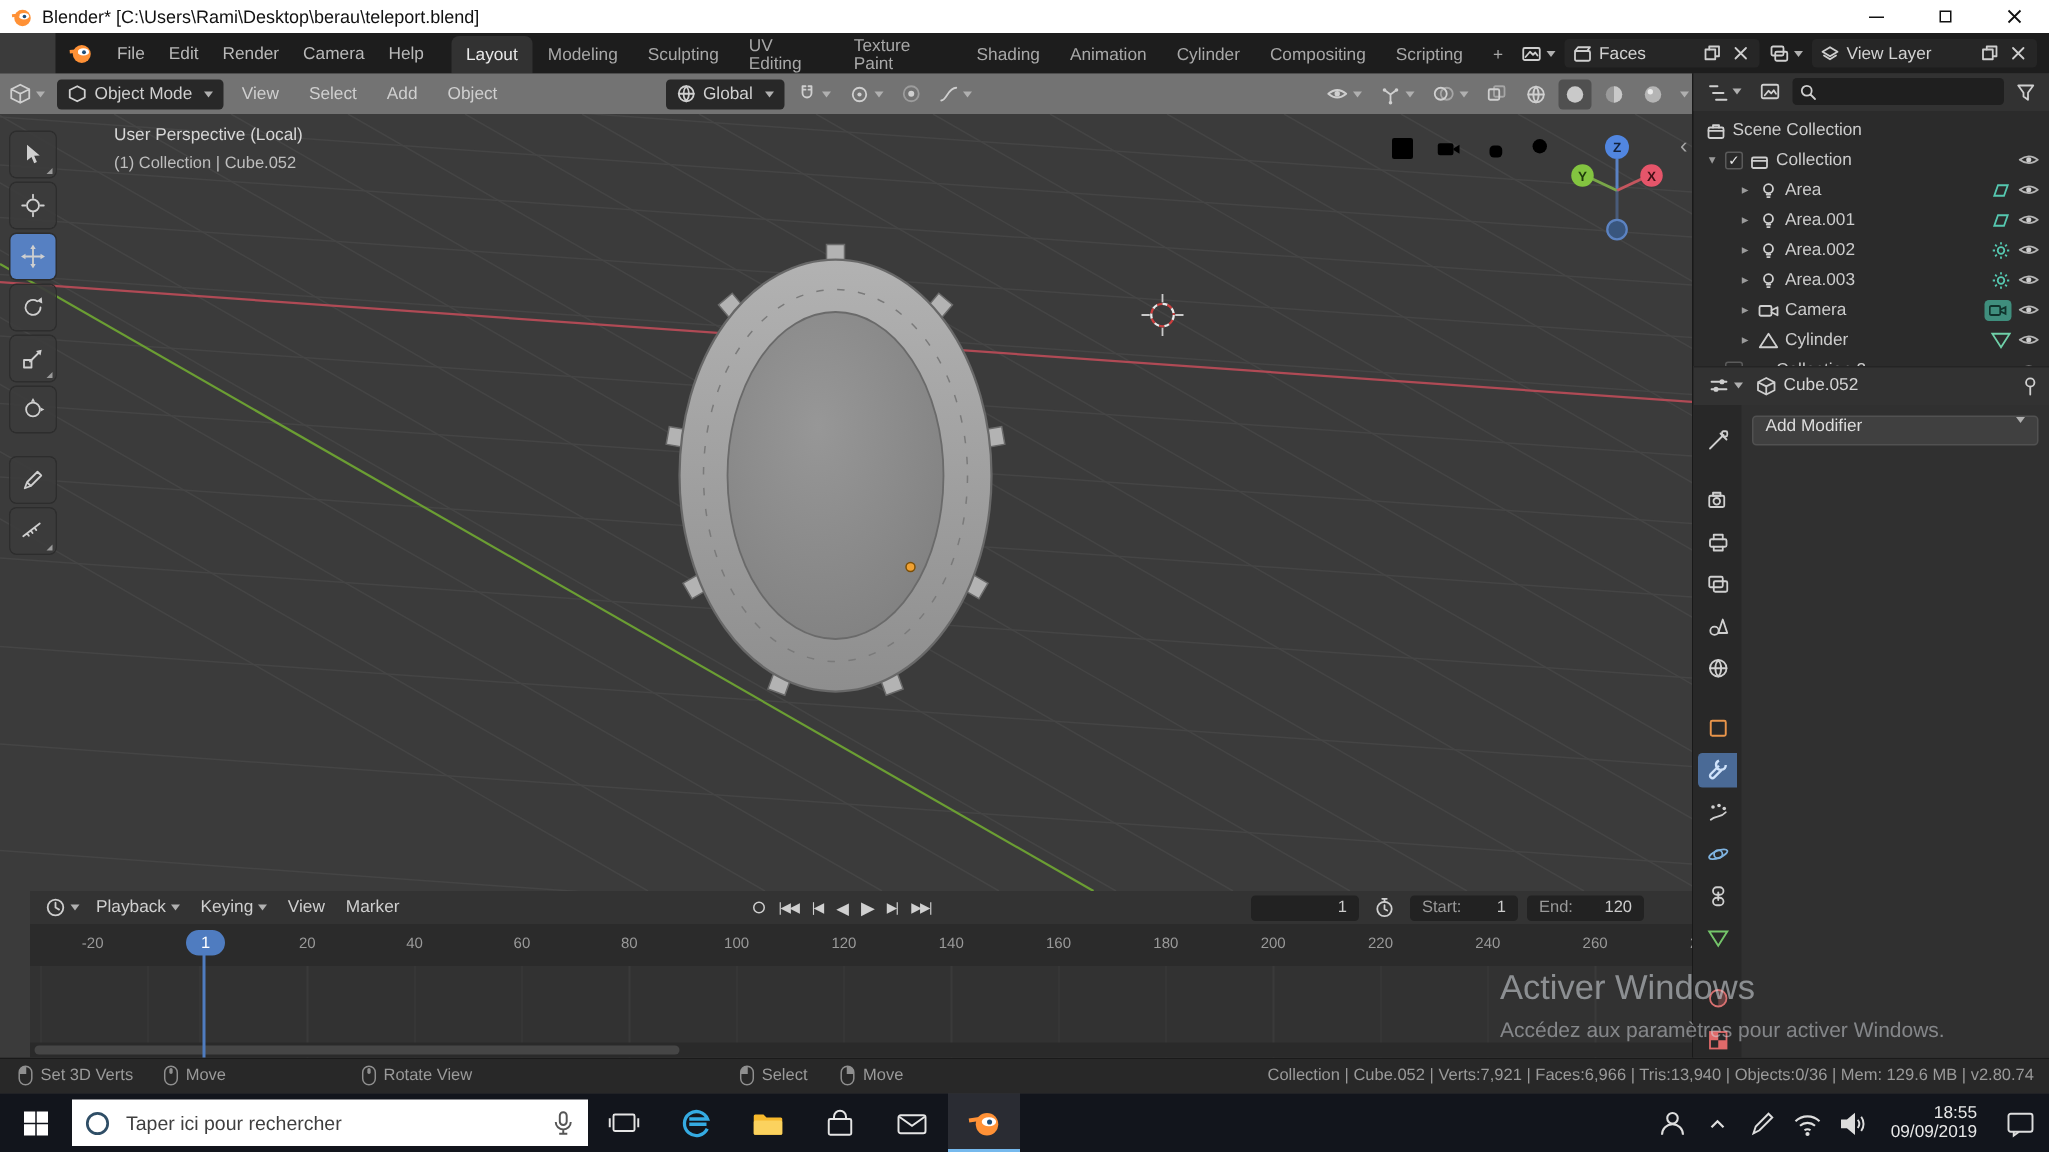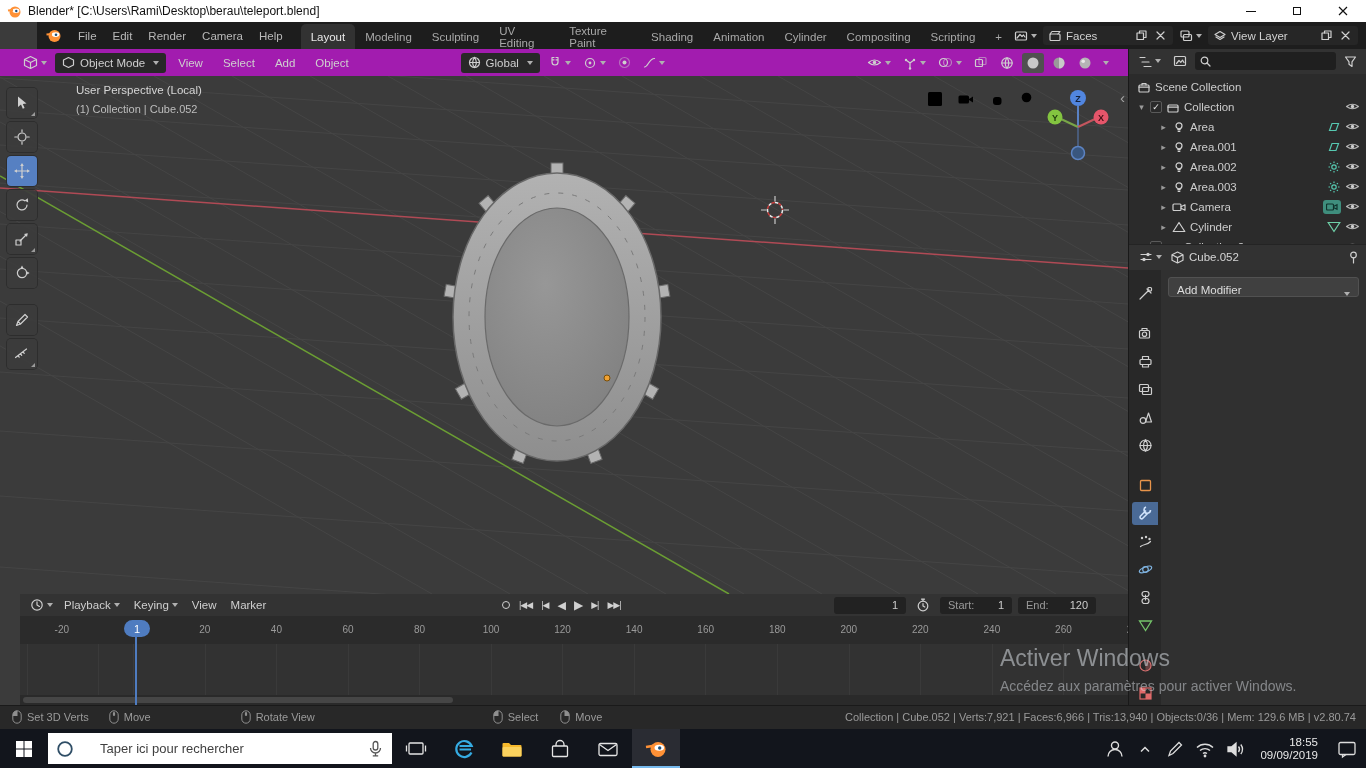--- a/index.html
+++ b/index.html
@@ -28,21 +28,21 @@
 
   
   .caret{width:0;height:0;border-left:3.5px solid transparent;border-right:3.5px solid transparent;border-top:4px solid #b0b0b0;margin-left:3px;}
   svg.ic{fill:none;stroke:#cfcfcf;stroke-width:1.2;stroke-linecap:round;stroke-linejoin:round;}
   svg.ic .f{fill:#cfcfcf;stroke:none;}
   .spacer{flex:1;}
 
   
   .main{display:flex;height:656px;}
   .left-col{width:1128px;display:flex;flex-direction:column;position:relative;}
-  .vp-header{height:27px;background:#a21caf;display:flex;align-items:center;font-size:11.5px;color:#cfcfcf;padding:0 19px;gap:4px;}
+  .vp-header{height:27px;background:#737373;display:flex;align-items:center;font-size:11.5px;color:#cfcfcf;padding:0 2px;gap:4px;}
   .dd{background:#282828;border-radius:3px;height:20px;display:flex;align-items:center;padding:0 7px;gap:5px;}
   .hbtn{height:20px;display:flex;align-items:center;justify-content:center;padding:0 4px;border-radius:3px;}
   .hbtn.active{background:#505050;}
 
   
   .viewport{height:518px;position:relative;background:#3b3b3b;overflow:hidden;}
   .vp-text1{position:absolute;left:76px;top:8px;font-size:11.5px;color:#d6d6d6;}
   .vp-text2{position:absolute;left:76px;top:27px;font-size:11px;color:#bdbdbd;}
   .vp-collapse{position:absolute;right:3px;top:14px;color:#a5a5a5;font-size:15px;line-height:15px;}
   .vtools{position:absolute;left:7px;top:12px;display:flex;flex-direction:column;gap:4px;}
@@ -83,37 +83,37 @@
   .badge{width:18px;height:14px;background:#3f8e7d;border-radius:3px;display:flex;align-items:center;justify-content:center;}
 
   .props{flex:1;display:flex;flex-direction:column;}
   .props-header{height:26px;background:#323232;display:flex;align-items:center;padding:0 6px;gap:5px;font-size:11.5px;color:#d5d5d5;box-shadow:inset 0 1px 0 #242424;}
   .props-body{flex:1;display:flex;background:#303030;}
   .props-tabs{width:32px;background:#282828;display:flex;flex-direction:column;align-items:center;padding-top:12px;gap:5px;}
   .ptab{width:26px;height:23px;display:flex;align-items:center;justify-content:center;border-radius:3px 0 0 3px;}
   .ptab.active{background:#4a6a96;}
   .pgap{height:7px;}
   .props-content{flex:1;padding:7px;}
-  .dropdown{height:20px;background:#404040;border:1px solid #515151;border-radius:3px;display:flex;align-items:flex-end;padding:0 8px;font-size:11.5px;color:#dddddd;}
+  .dropdown{height:20px;background:#404040;border:1px solid #515151;border-radius:3px;display:flex;align-items:flex-start;padding:0 8px;font-size:11.5px;color:#dddddd;}
 
   
   .statusbar{height:24px;background:#282828;display:flex;align-items:center;font-size:11px;color:#9a9a9a;box-shadow:inset 0 1px 0 #1a1a1a;}
   .hint{display:flex;align-items:center;gap:5px;}
   .stats{margin-left:auto;padding-right:10px;color:#9a9a9a;}
 
   
   .watermark{position:absolute;left:1000px;top:645px;z-index:40;pointer-events:none;}
   .wm1{font-size:23px;color:rgba(215,220,225,.55);}
   .wm2{font-size:14px;color:rgba(215,220,225,.5);margin-top:6px;}
 
   
   .taskbar{height:39px;background:#12151c;display:flex;align-items:stretch;color:#e8e8e8;}
   .tb-btn{width:48px;display:flex;align-items:center;justify-content:center;}
   .tb-btn.active-app{background:rgba(255,255,255,.10);box-shadow:inset 0 -2px 0 #76b9ed;}
-  .tb-search{width:344px;margin:4px 0;background:#ffffff;display:flex;align-items:center;padding:0 8px;gap:24px;}
+  .tb-search{width:344px;margin:4px 0;background:#ffffff;display:flex;align-items:center;padding:0 8px;gap:8px;}
   .tb-search input{flex:1;border:none;outline:none;font-size:13px;color:#333;background:transparent;font-family:"Liberation Sans","DejaVu Sans",sans-serif;}
   .tb-search input::placeholder{color:#3f3f3f;}
   .tray{margin-left:auto;display:flex;align-items:center;}
   .tray-btn{width:30px;display:flex;align-items:center;justify-content:center;height:39px;}
   .clock{display:flex;flex-direction:column;align-items:flex-end;justify-content:center;font-size:11.5px;line-height:13px;padding:0 10px;}
 </style>
 </head>
 <body>
 
 <div class="screen">

